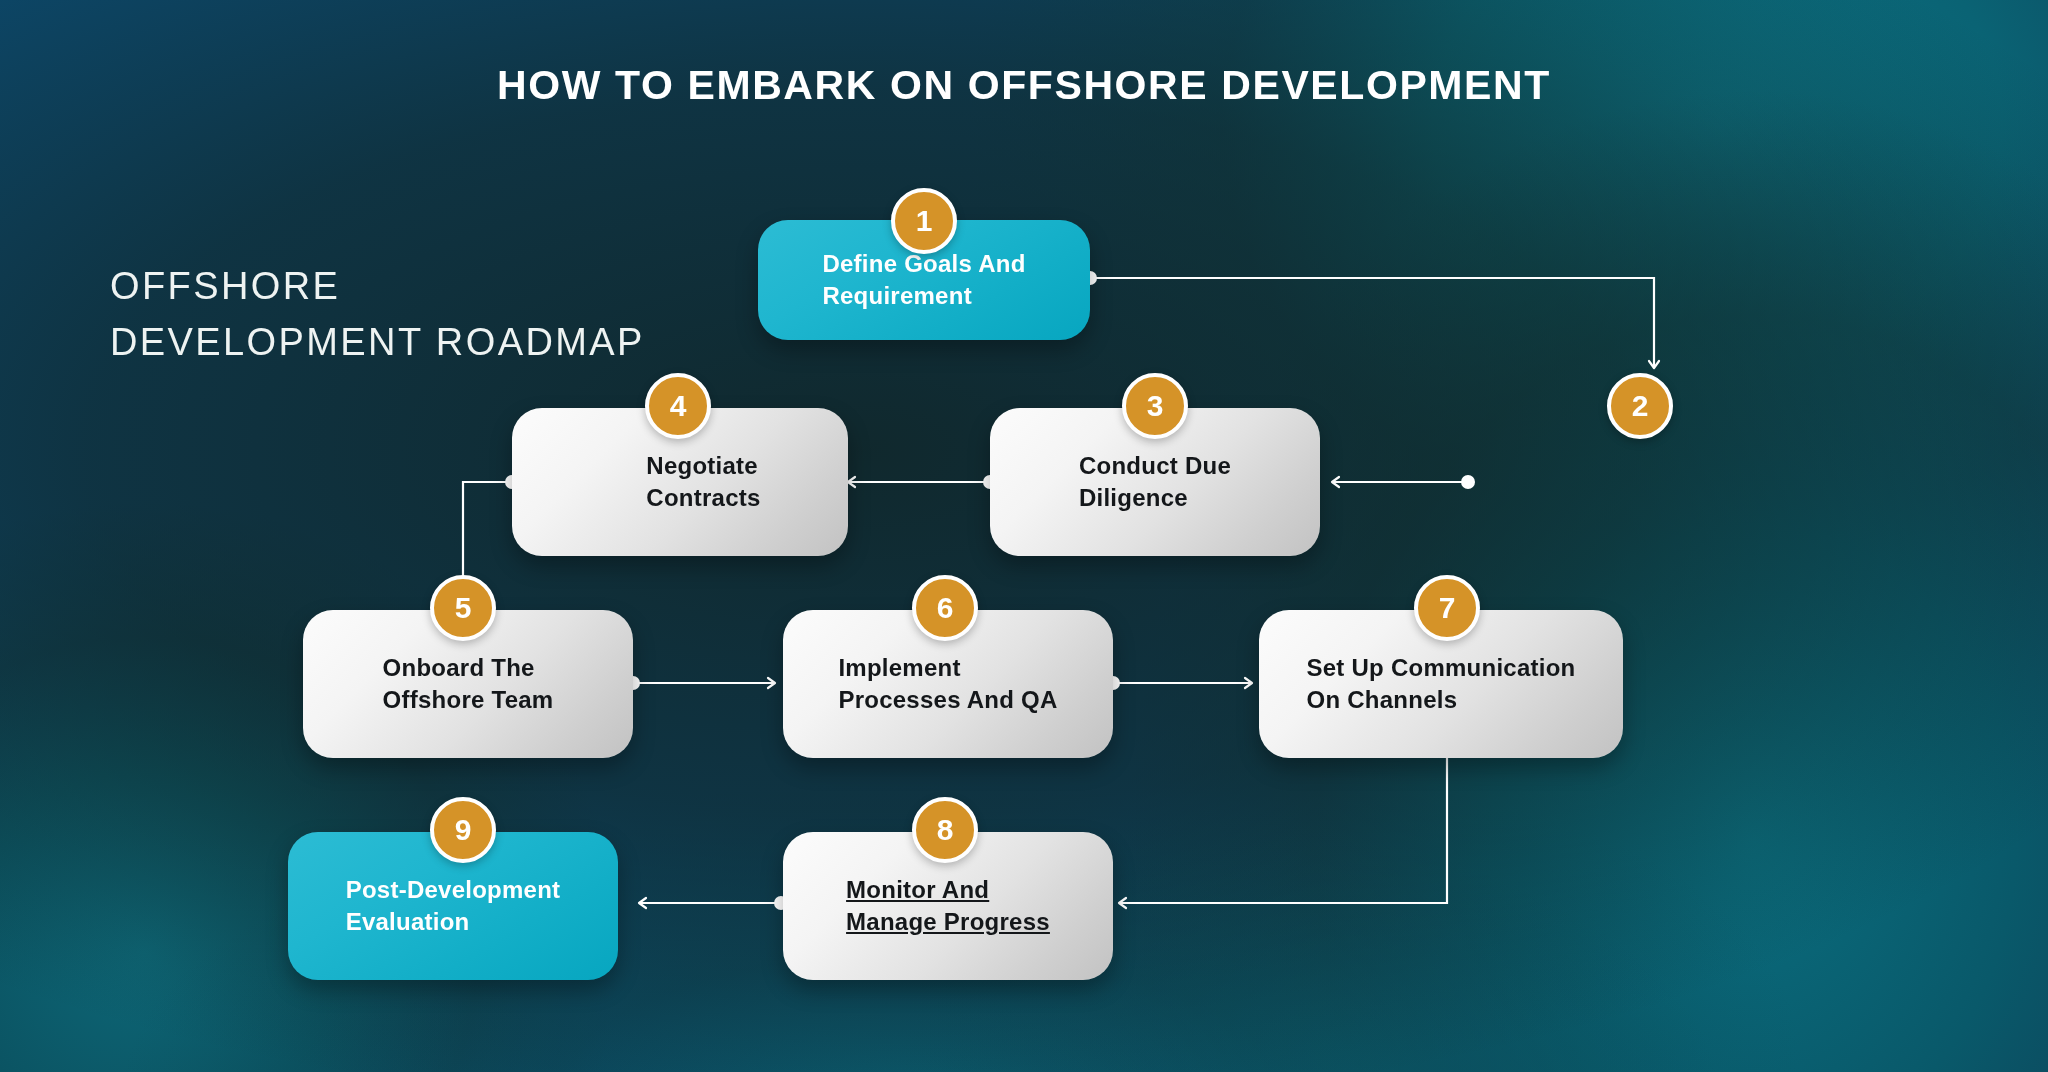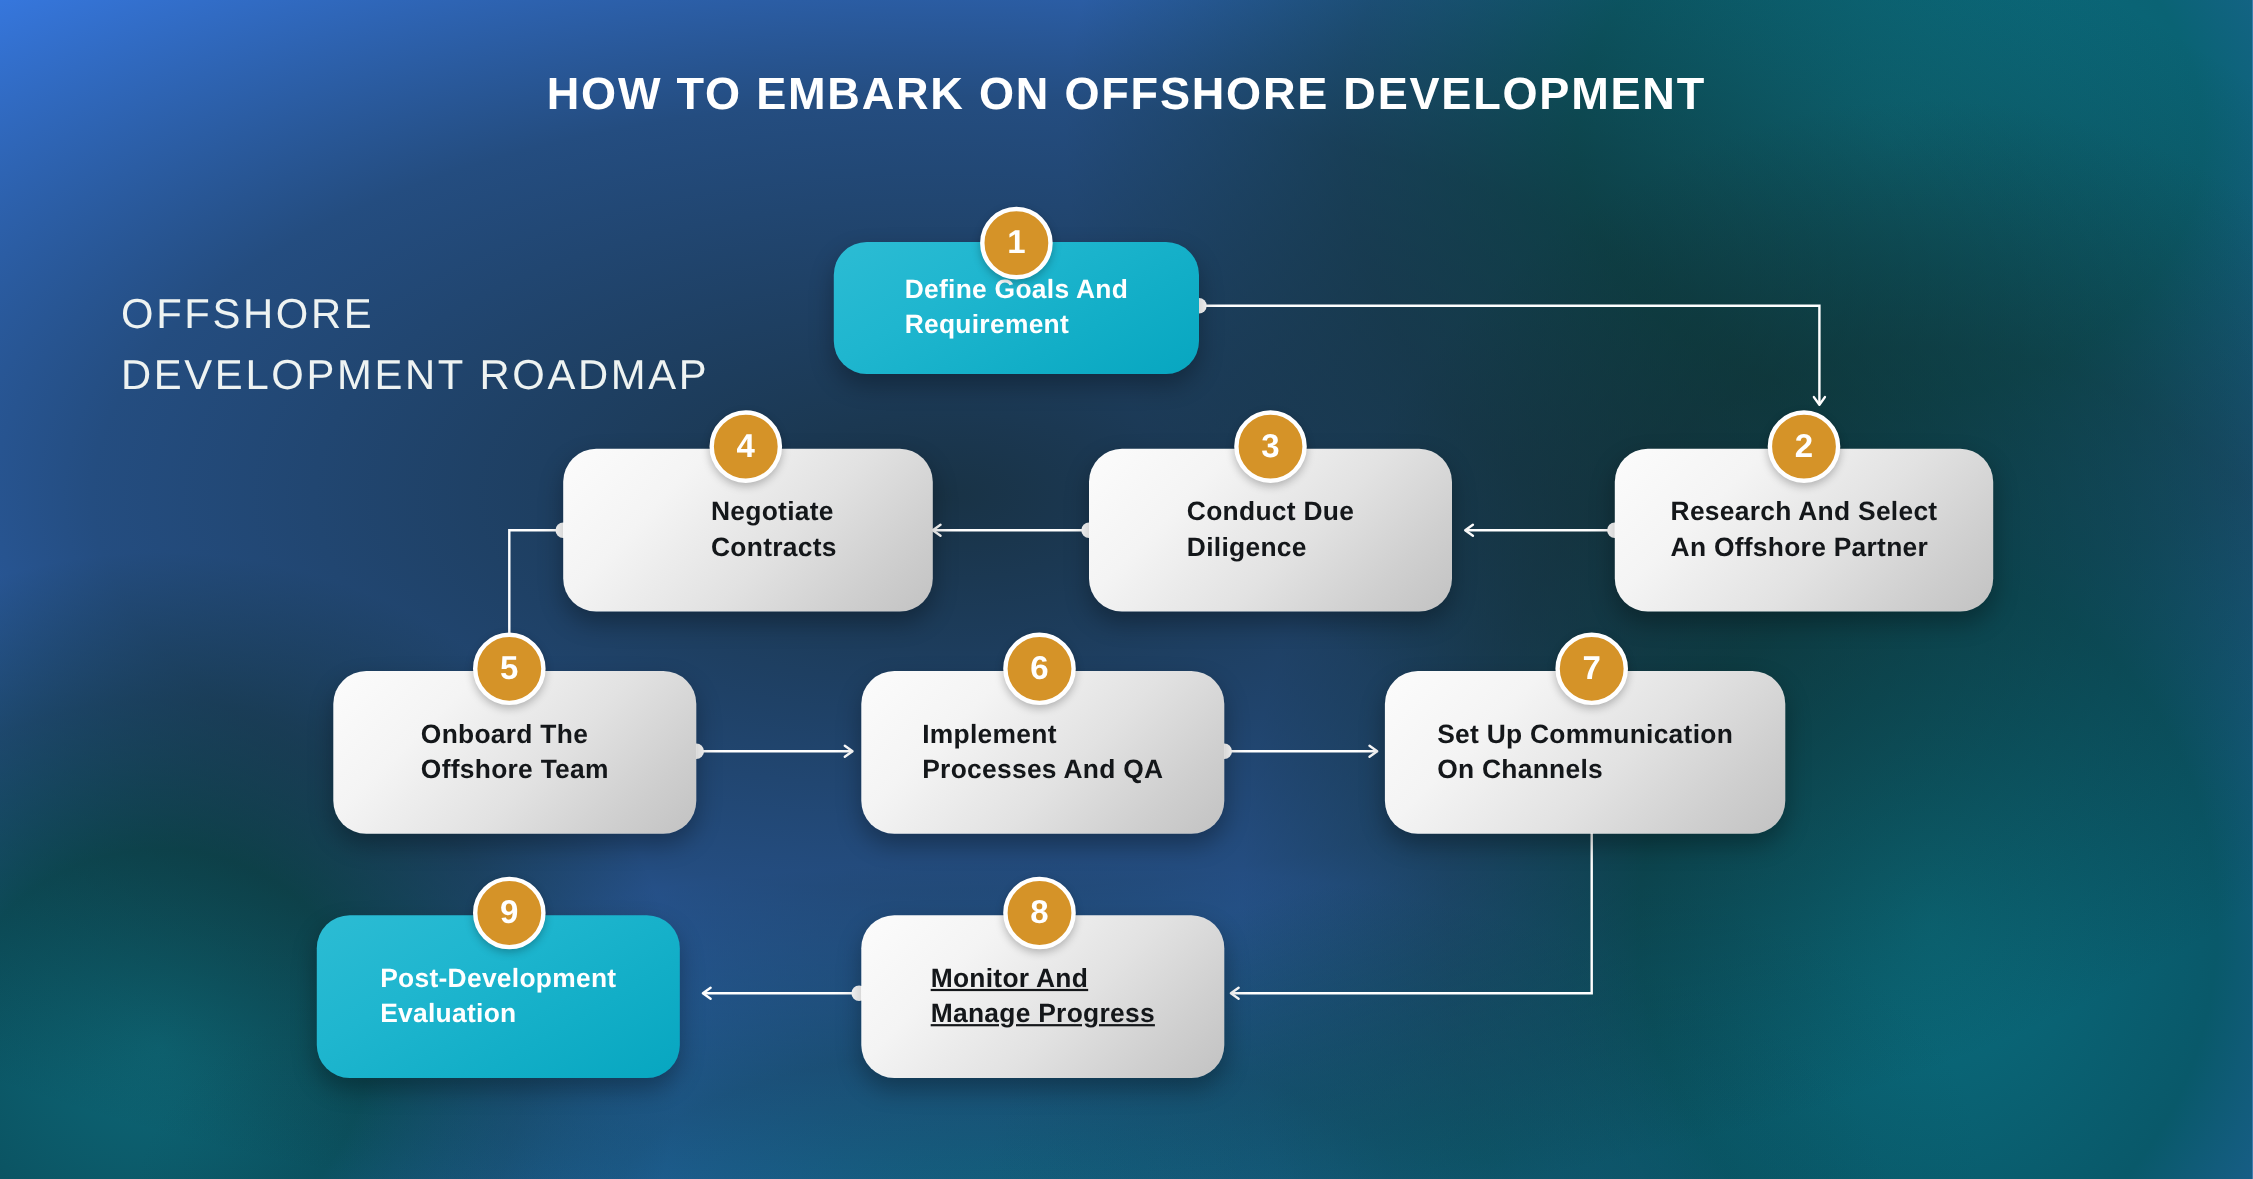--- a/index.html
+++ b/index.html
@@ -8,21 +8,21 @@
     width: 2048px;
     height: 1072px;
     overflow: hidden;
     font-family: "Liberation Sans", sans-serif;
   }
 
   #canvas {
     position: relative;
     width: 2048px;
     height: 1072px;
-    background-color: #3b82f6;
+    background-color: #0c4a6e;
     overflow: hidden;
   }
 
   
   .glow {
     position: absolute;
     border-radius: 50%;
     pointer-events: none;
   }
   .glow-tr {
@@ -184,24 +184,20 @@
       <circle cx="781" cy="903" r="7" fill="#ffffff" stroke="none"></circle>
     </g>
   </svg>
 
   <div class="node teal" style="left:758px; top:220px; width:332px; height:120px;">
     <div class="label">Define Goals And
 Requirement</div>
   </div>
   <div class="badge" style="left:891px; top:188px;">1</div>
 
-  <div class="node light" style="left:1468px; top:408px; width:344px; height:148px;">
-    <div class="label">Research And Select
-An Offshore Partner</div>
-  </div>
   <div class="badge" style="left:1607px; top:373px;">2</div>
 
   <div class="node light" style="left:990px; top:408px; width:330px; height:148px;">
     <div class="label">Conduct Due
 Diligence</div>
   </div>
   <div class="badge" style="left:1122px; top:373px;">3</div>
 
   <div class="node light" style="left:512px; top:408px; width:336px; height:148px;padding-left:47px;">
     <div class="label">Negotiate

